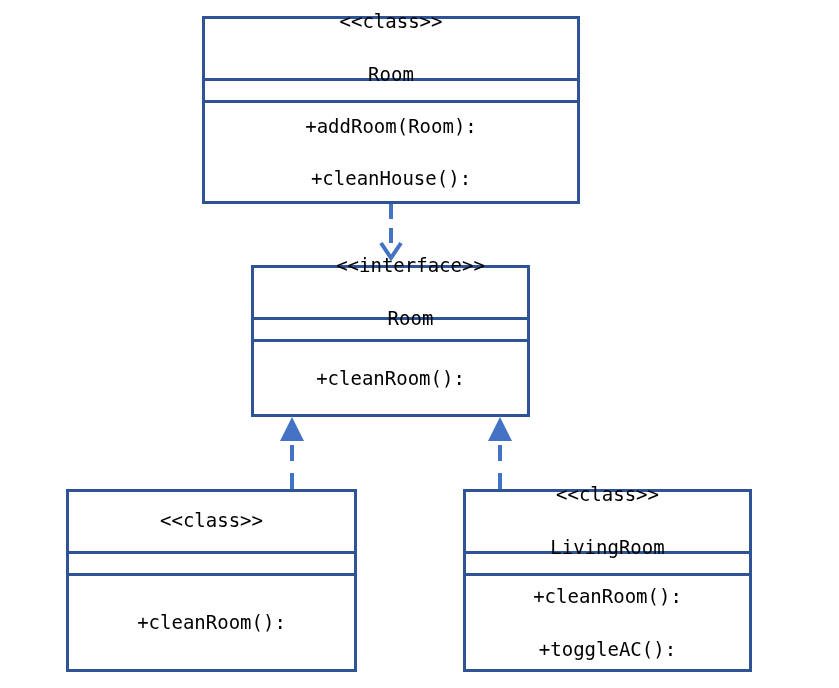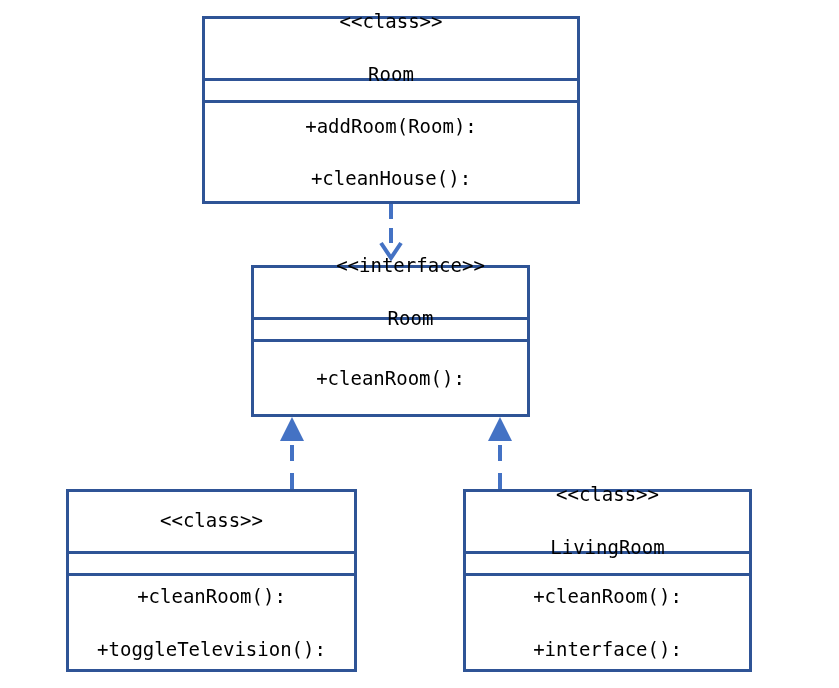--- a/index.html
+++ b/index.html
@@ -139,29 +139,28 @@
     </div>
   </div>
 
   <div class="uml-box" id="box-livingroom">
     <div class="compartment comp-header">
       <div class="stereotype">&lt;&lt;class&gt;&gt;</div>
     </div>
     <div class="compartment comp-attrs"></div>
     <div class="compartment comp-ops">
       <div class="op-line">+cleanRoom():</div>
-      <div class="op-line">+toggleTelevision():</div>
     </div>
   </div>
 
   <div class="uml-box" id="box-studyroom">
     <div class="compartment comp-header">
       <div class="stereotype">&lt;&lt;class&gt;&gt;</div>
       <div class="classname">LivingRoom</div>
     </div>
     <div class="compartment comp-attrs"></div>
     <div class="compartment comp-ops">
       <div class="op-line">+cleanRoom():</div>
-      <div class="op-line">+interface():</div>
+      <div class="op-line">+toggleAC():</div>
     </div>
   </div>
 
 </div>
 
 </body></html>

